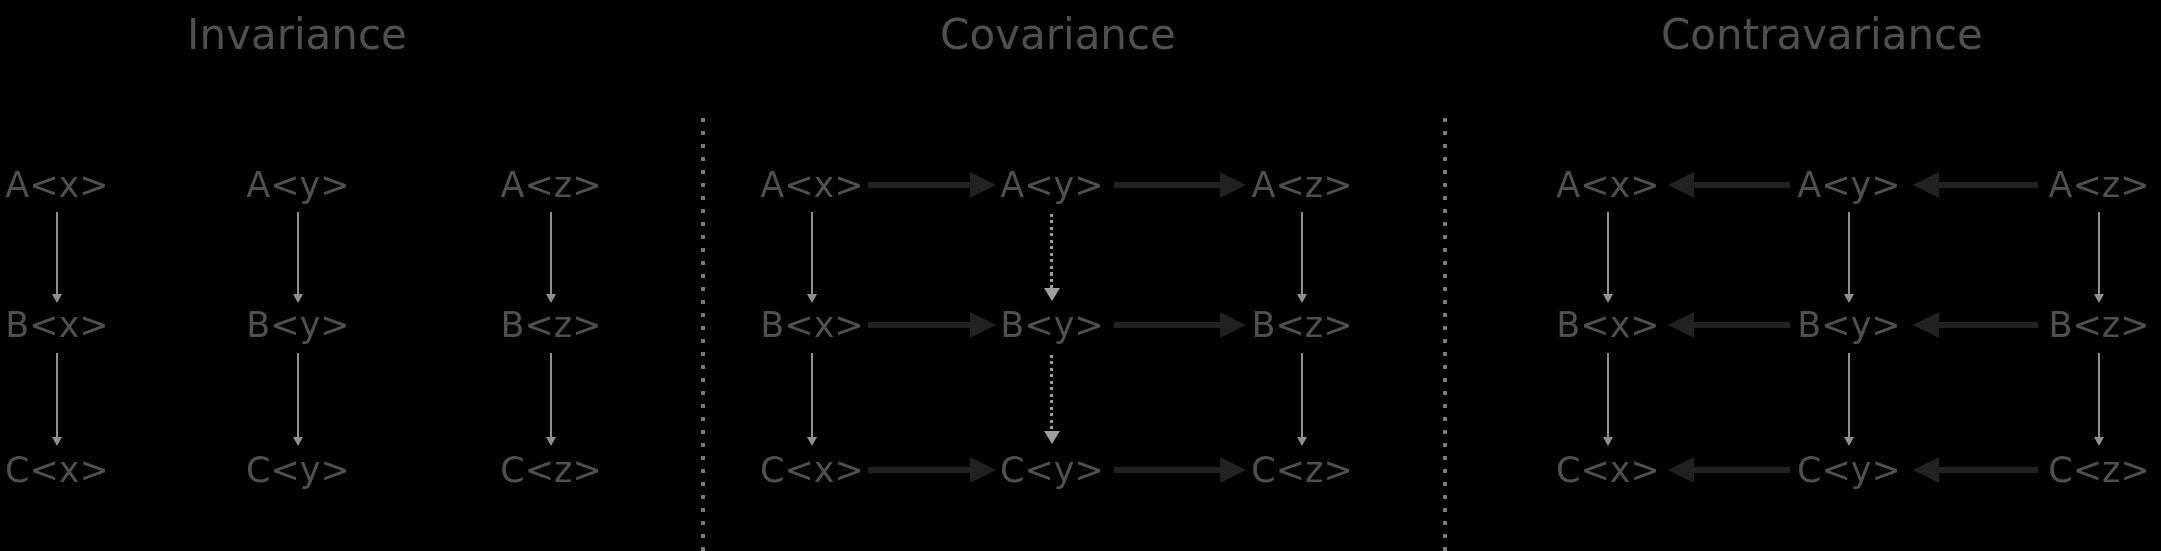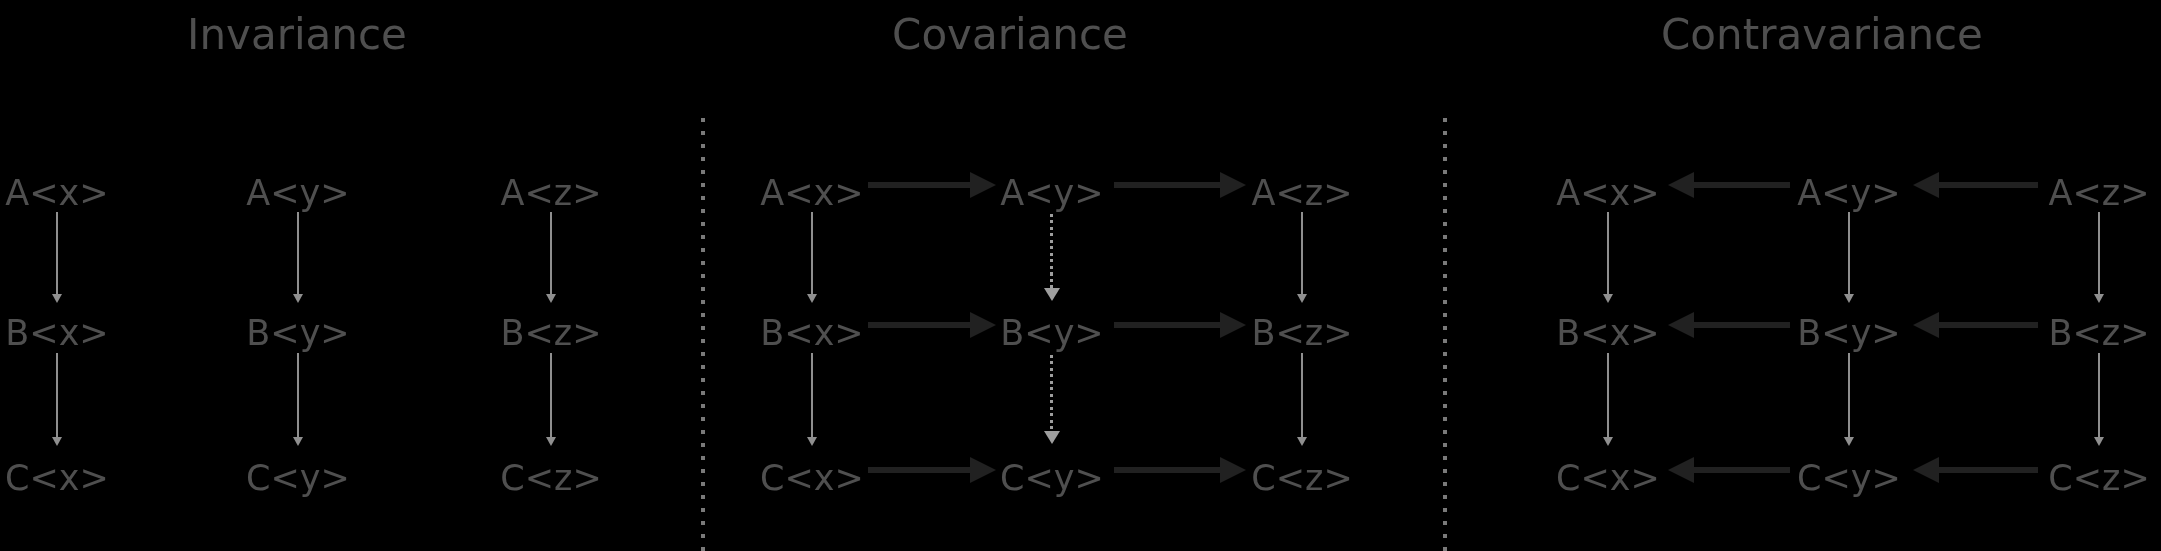--- a/index.html
+++ b/index.html
@@ -8,21 +8,21 @@
     background:var(--background,#000);
     font-family:"DejaVu Sans","Liberation Sans",sans-serif;
   }
   .panel{}
   .title{
     position:absolute;transform:translateX(-50%);
     font-size:42px;color:var(--text,#4f4f4f);white-space:nowrap;
   }
   .lbl{
     position:absolute;transform:translate(-50%,-50%);
-    font-size:35px;color:var(--text,#4f4f4f);white-space:nowrap;margin-top:8px;
+    font-size:35px;color:var(--text,#4f4f4f);white-space:nowrap;
   }
   
   .varr{
     position:absolute;width:2px;margin-left:-1px;
     background:var(--weak-arrow,#8f8f8f);
   }
   .varr::after{
     content:"";position:absolute;left:50%;bottom:-9px;transform:translateX(-50%);
     width:0;height:0;border-left:5px solid transparent;border-right:5px solid transparent;
     border-top:9px solid var(--weak-arrow,#8f8f8f);
@@ -74,21 +74,21 @@
     <div class="varr" style="left:298px;top:212px;height:82px"></div>
     <div class="varr" style="left:551px;top:212px;height:82px"></div>
     <div class="varr" style="left:57px;top:353px;height:84px"></div>
     <div class="varr" style="left:298px;top:353px;height:84px"></div>
     <div class="varr" style="left:551px;top:353px;height:84px"></div>
   </div>
 
   <div class="divider" style="left:703px;top:118px;height:433px"></div>
 
   <div class="panel">
-    <div class="title" style="left:1010px;top:10px">Covariance</div>
+    <div class="title" style="left:1058px;top:10px">Covariance</div>
 
     <div class="lbl" style="left:812px;top:185px">A&lt;x&gt;</div>
     <div class="lbl" style="left:1052px;top:185px">A&lt;y&gt;</div>
     <div class="lbl" style="left:1302px;top:185px">A&lt;z&gt;</div>
     <div class="lbl" style="left:812px;top:325px">B&lt;x&gt;</div>
     <div class="lbl" style="left:1052px;top:325px">B&lt;y&gt;</div>
     <div class="lbl" style="left:1302px;top:325px">B&lt;z&gt;</div>
     <div class="lbl" style="left:812px;top:470px">C&lt;x&gt;</div>
     <div class="lbl" style="left:1052px;top:470px">C&lt;y&gt;</div>
     <div class="lbl" style="left:1302px;top:470px">C&lt;z&gt;</div>

